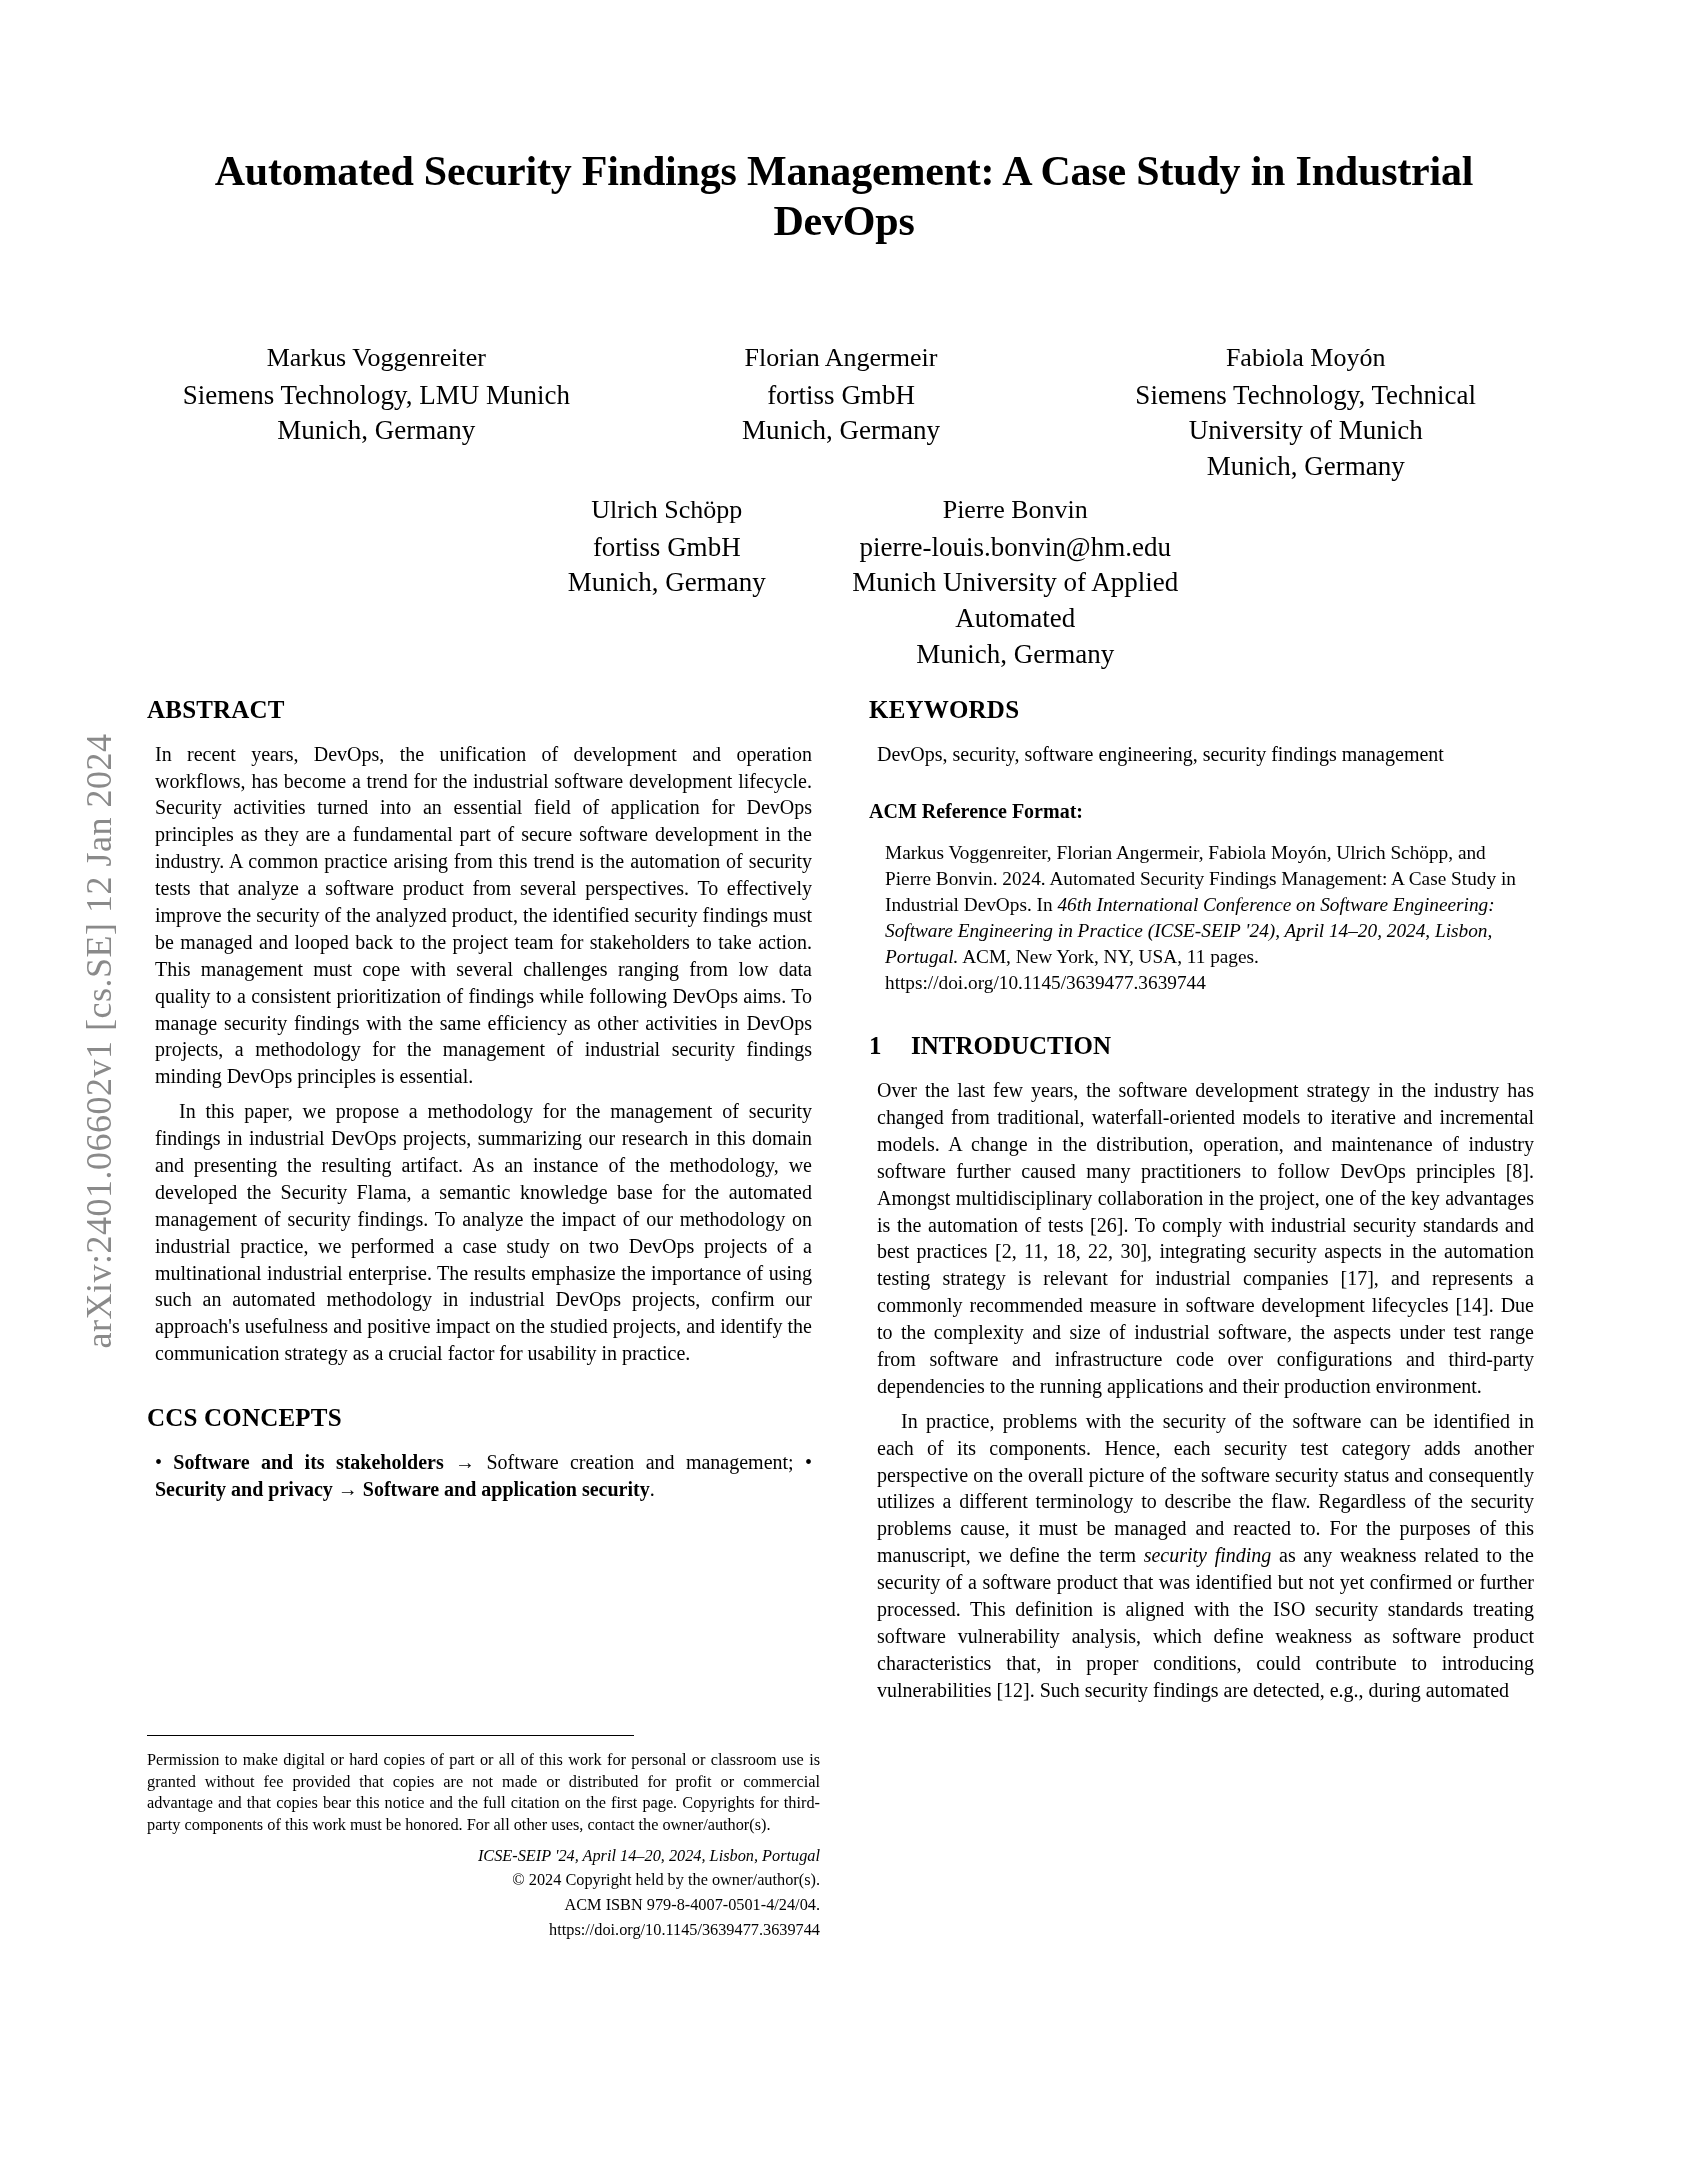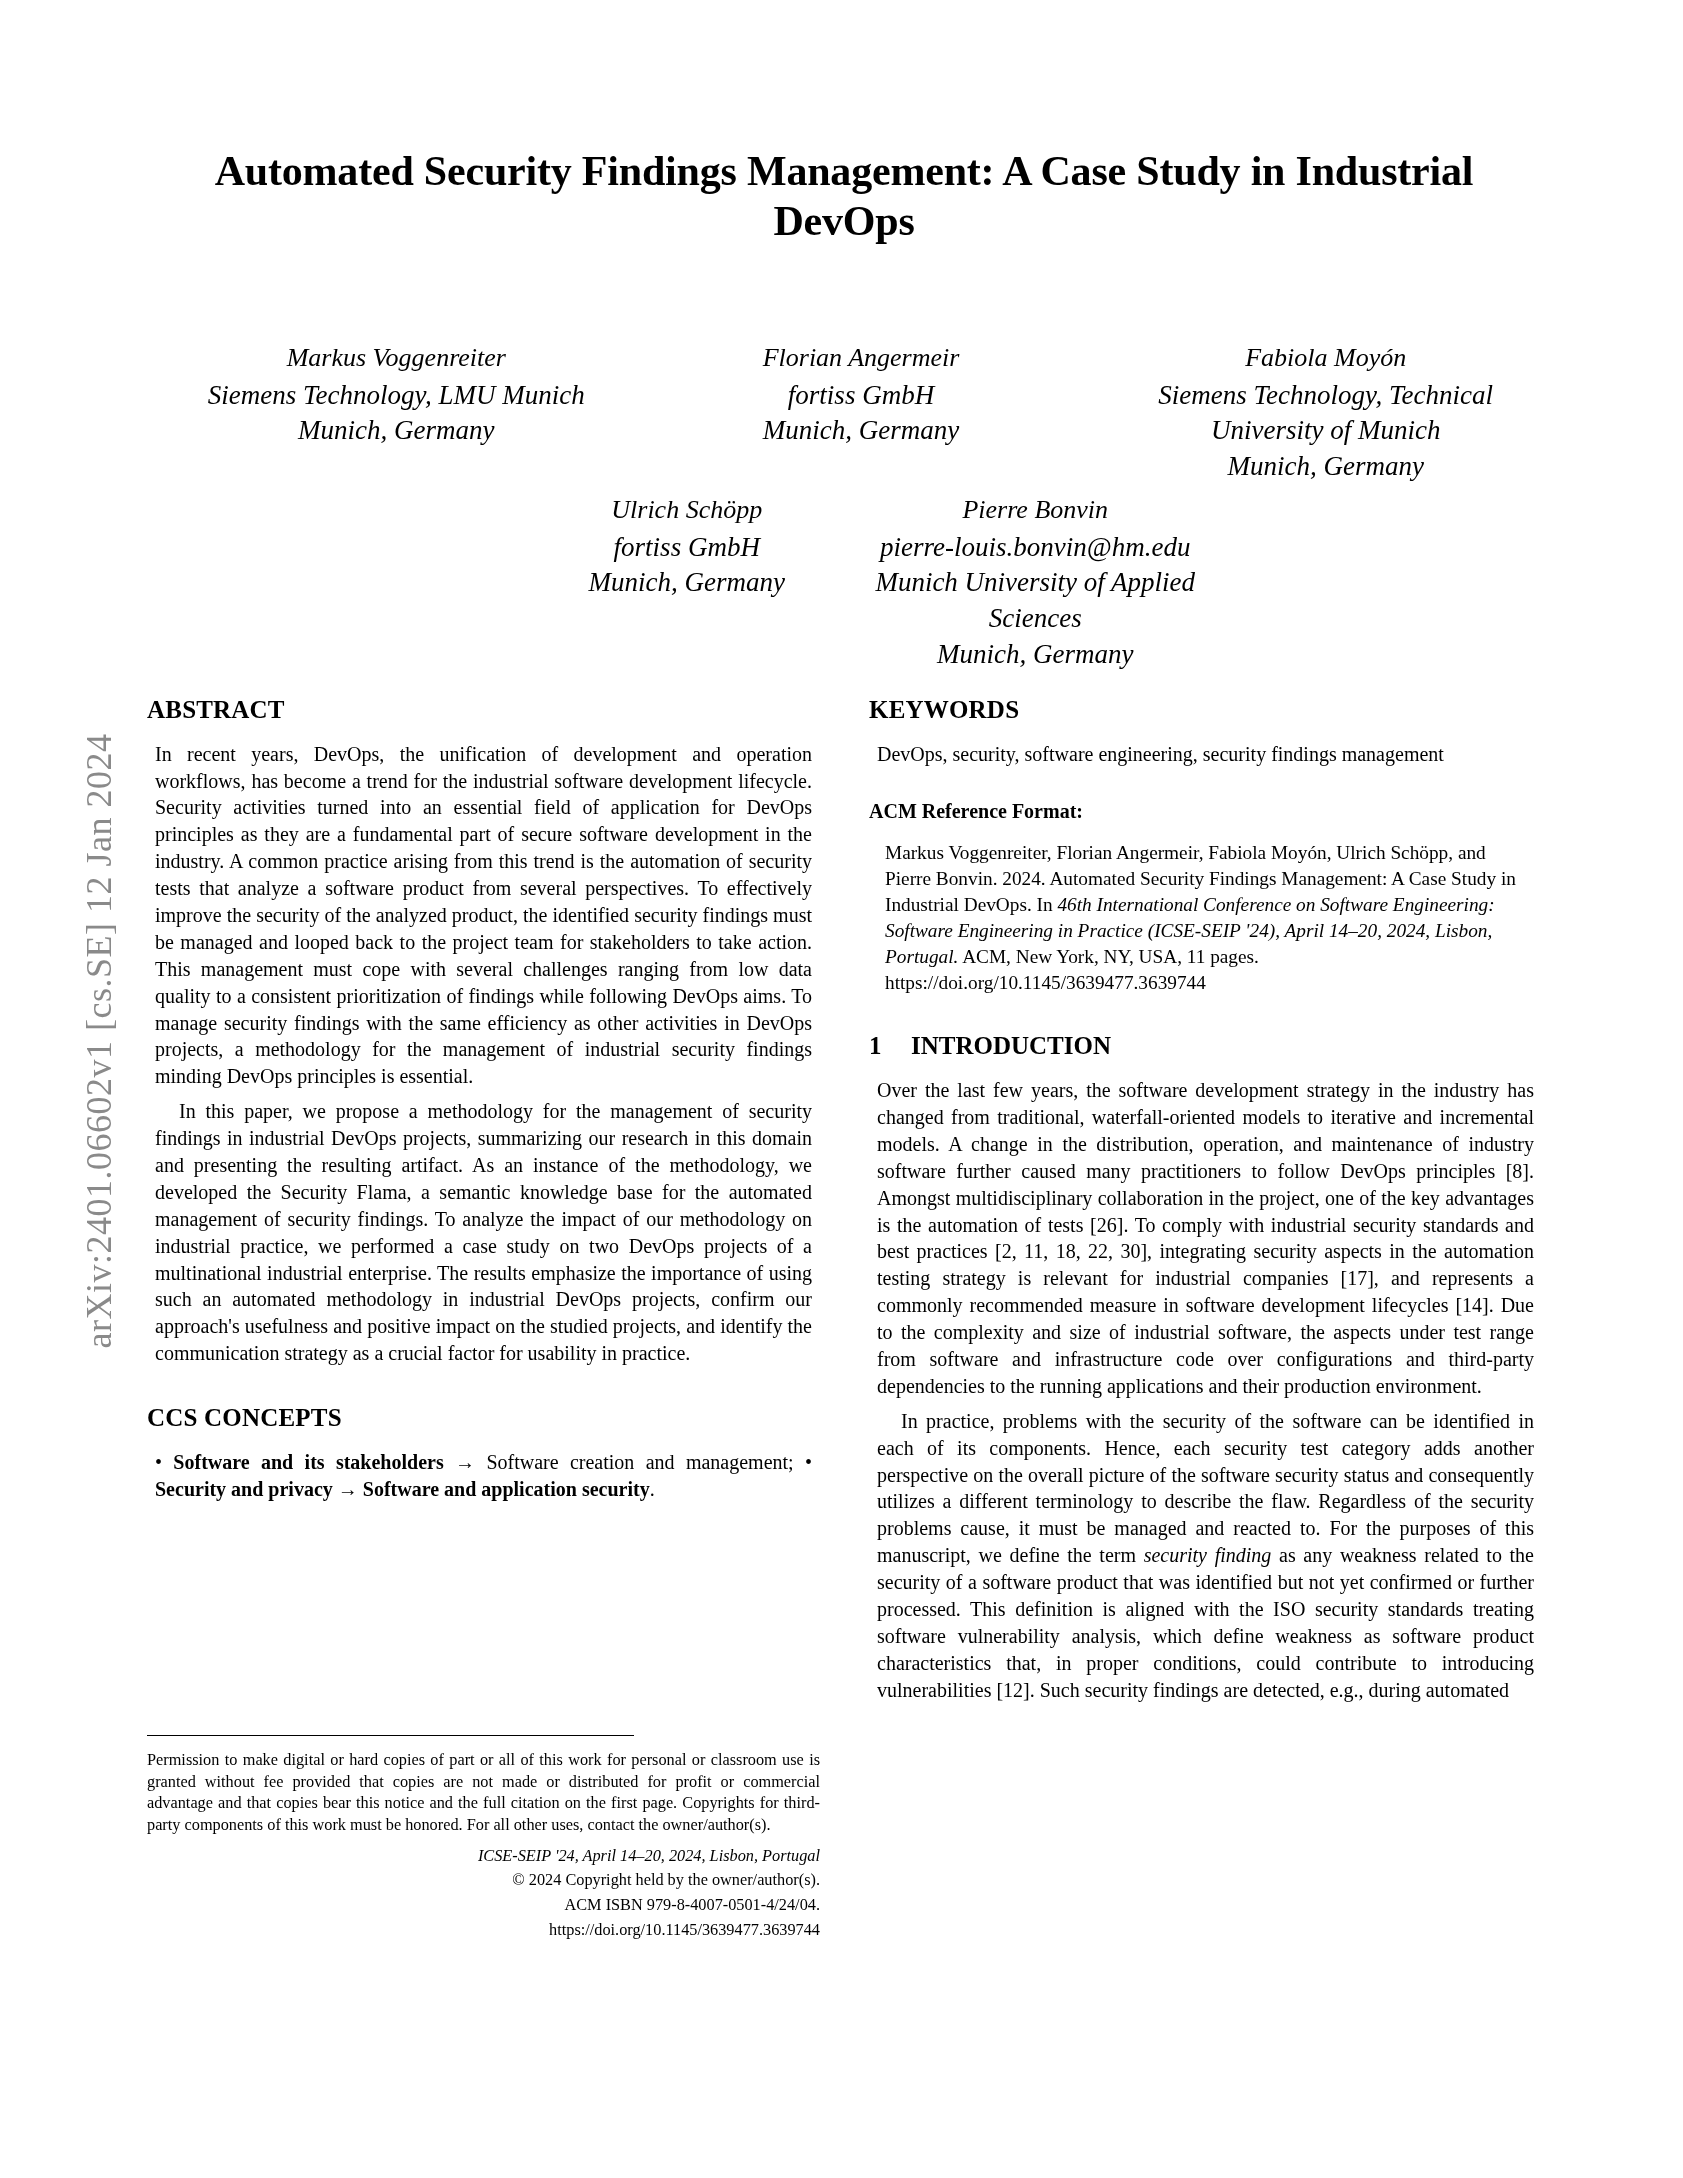--- a/index.html
+++ b/index.html
@@ -44,24 +44,23 @@
   .paper-title {
     font-size: 42px;
     font-weight: bold;
     line-height: 1.18;
     letter-spacing: -0.2px;
   }
 
   
   .authors-row {
     position: absolute;
-    left: 164px;
+    left: 144px;
     width: 1394px;
     display: flex;
-    font-style: italic;
   }
   .authors-row-1 { top: 341px; }
   .authors-row-2 { top: 493px; }
   .author {
     flex: 1 1 0;
     text-align: center;
     line-height: 1.33;
   }
   .author-name {
     font-size: 26px;
@@ -179,21 +178,21 @@
     <div class="spacer-col"></div>
     <div class="author">
       <div class="author-name">Ulrich Schöpp</div>
       <div class="author-line">fortiss GmbH</div>
       <div class="author-line">Munich, Germany</div>
     </div>
     <div class="author">
       <div class="author-name">Pierre Bonvin</div>
       <div class="author-line">pierre-louis.bonvin@hm.edu</div>
       <div class="author-line">Munich University of Applied</div>
-      <div class="author-line">Sciences</div>
+      <div class="author-line">Automated</div>
       <div class="author-line">Munich, Germany</div>
     </div>
     <div class="spacer-col"></div>
   </div>
 
   <div class="col col-left">
     <h2 class="sec">ABSTRACT</h2>
     <p class="body">In recent years, DevOps, the unification of development and operation workflows, has become a trend for the industrial software development lifecycle. Security activities turned into an essential field of application for DevOps principles as they are a fundamental part of secure software development in the industry. A common practice arising from this trend is the automation of security tests that analyze a software product from several perspectives. To effectively improve the security of the analyzed product, the identified security findings must be managed and looped back to the project team for stakeholders to take action. This management must cope with several challenges ranging from low data quality to a consistent prioritization of findings while following DevOps aims. To manage security findings with the same efficiency as other activities in DevOps projects, a methodology for the management of industrial security findings minding DevOps principles is essential.</p>
     <p class="body">In this paper, we propose a methodology for the management of security findings in industrial DevOps projects, summarizing our research in this domain and presenting the resulting artifact. As an instance of the methodology, we developed the Security Flama, a semantic knowledge base for the automated management of security findings. To analyze the impact of our methodology on industrial practice, we performed a case study on two DevOps projects of a multinational industrial enterprise. The results emphasize the importance of using such an automated methodology in industrial DevOps projects, confirm our approach's usefulness and positive impact on the studied projects, and identify the communication strategy as a crucial factor for usability in practice.</p>
 

